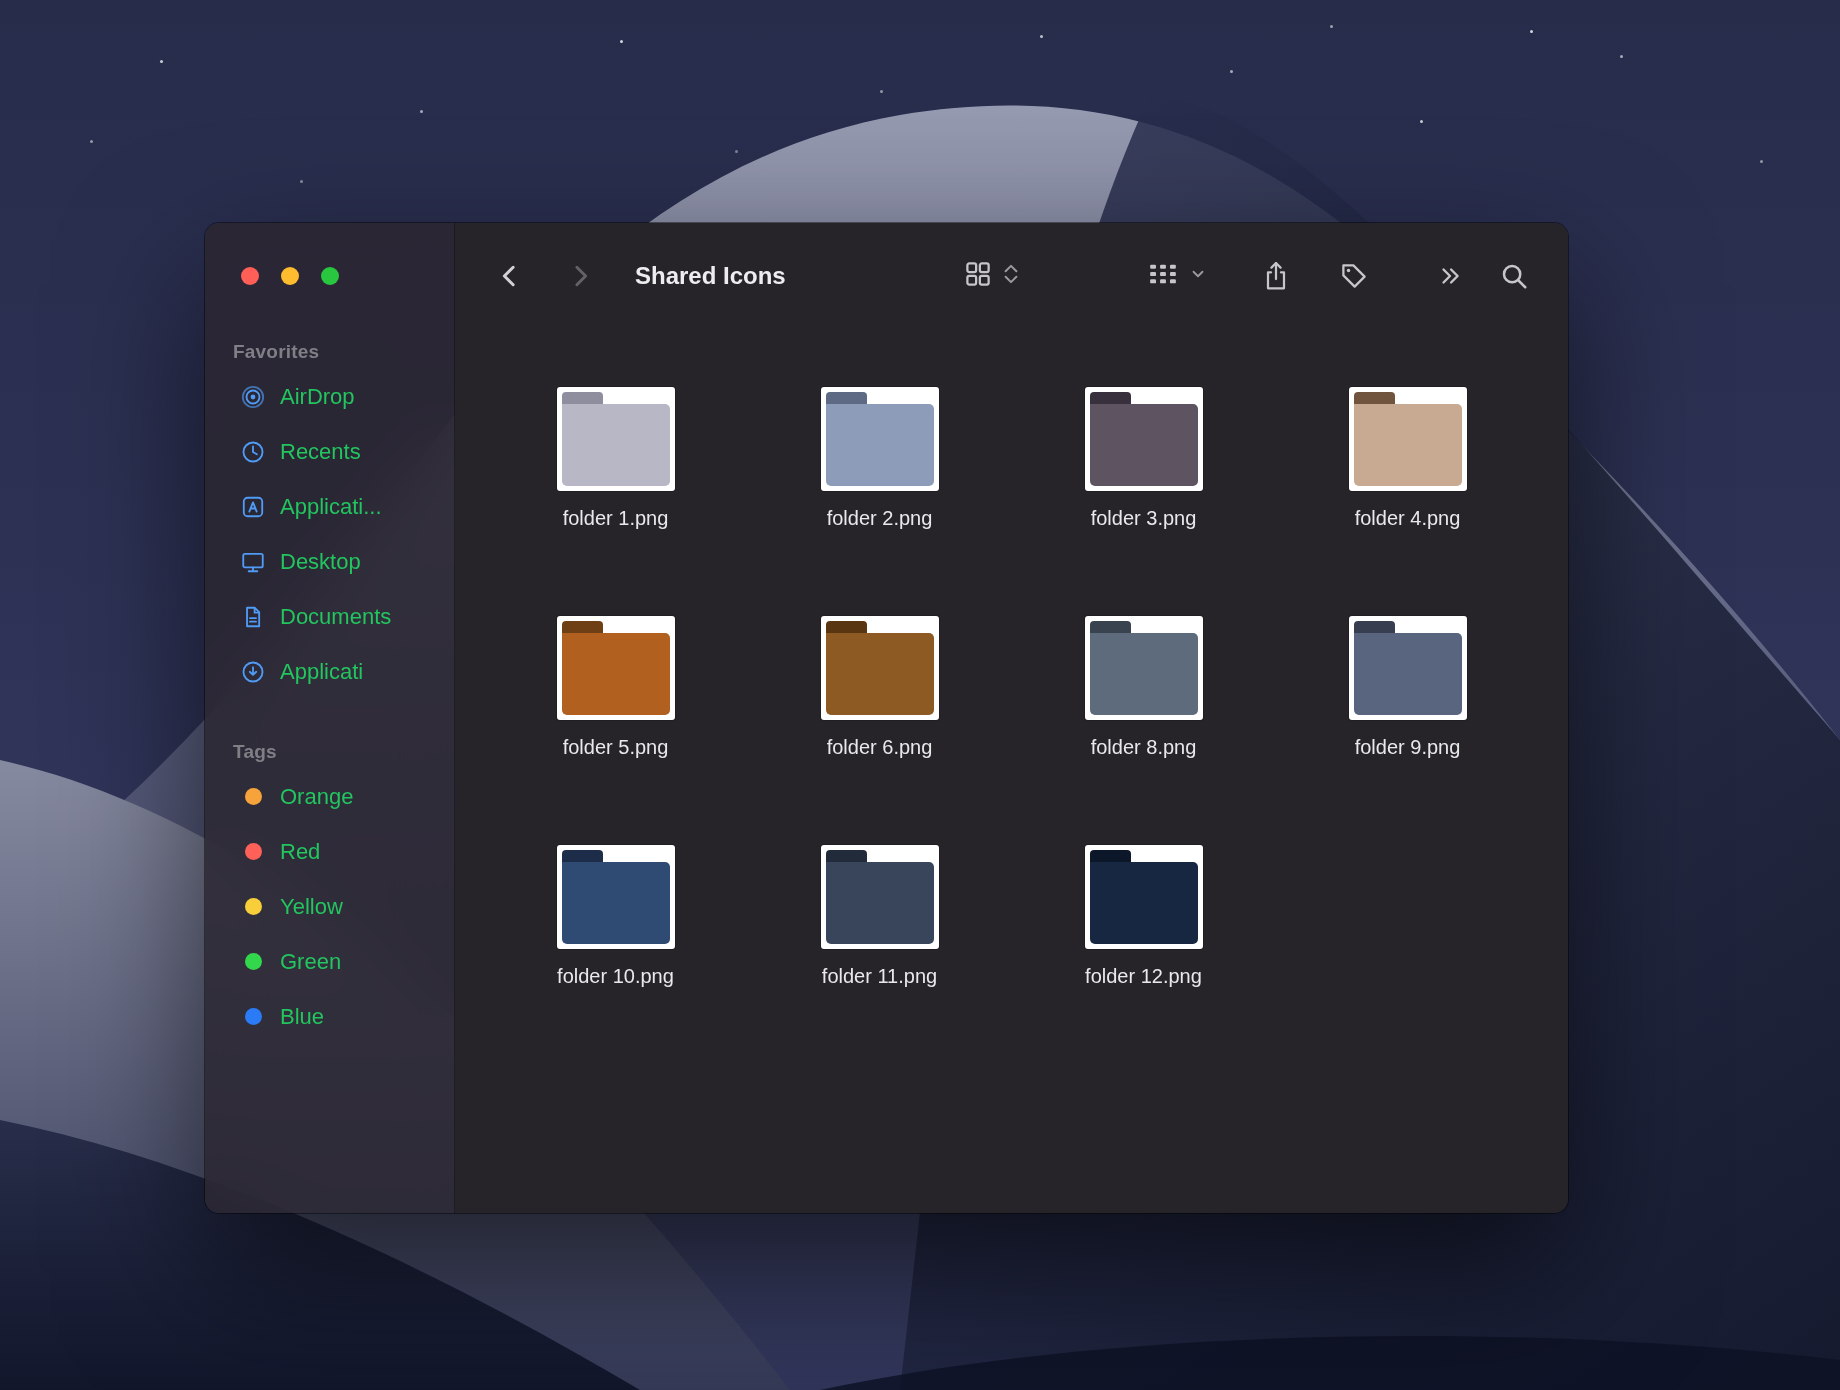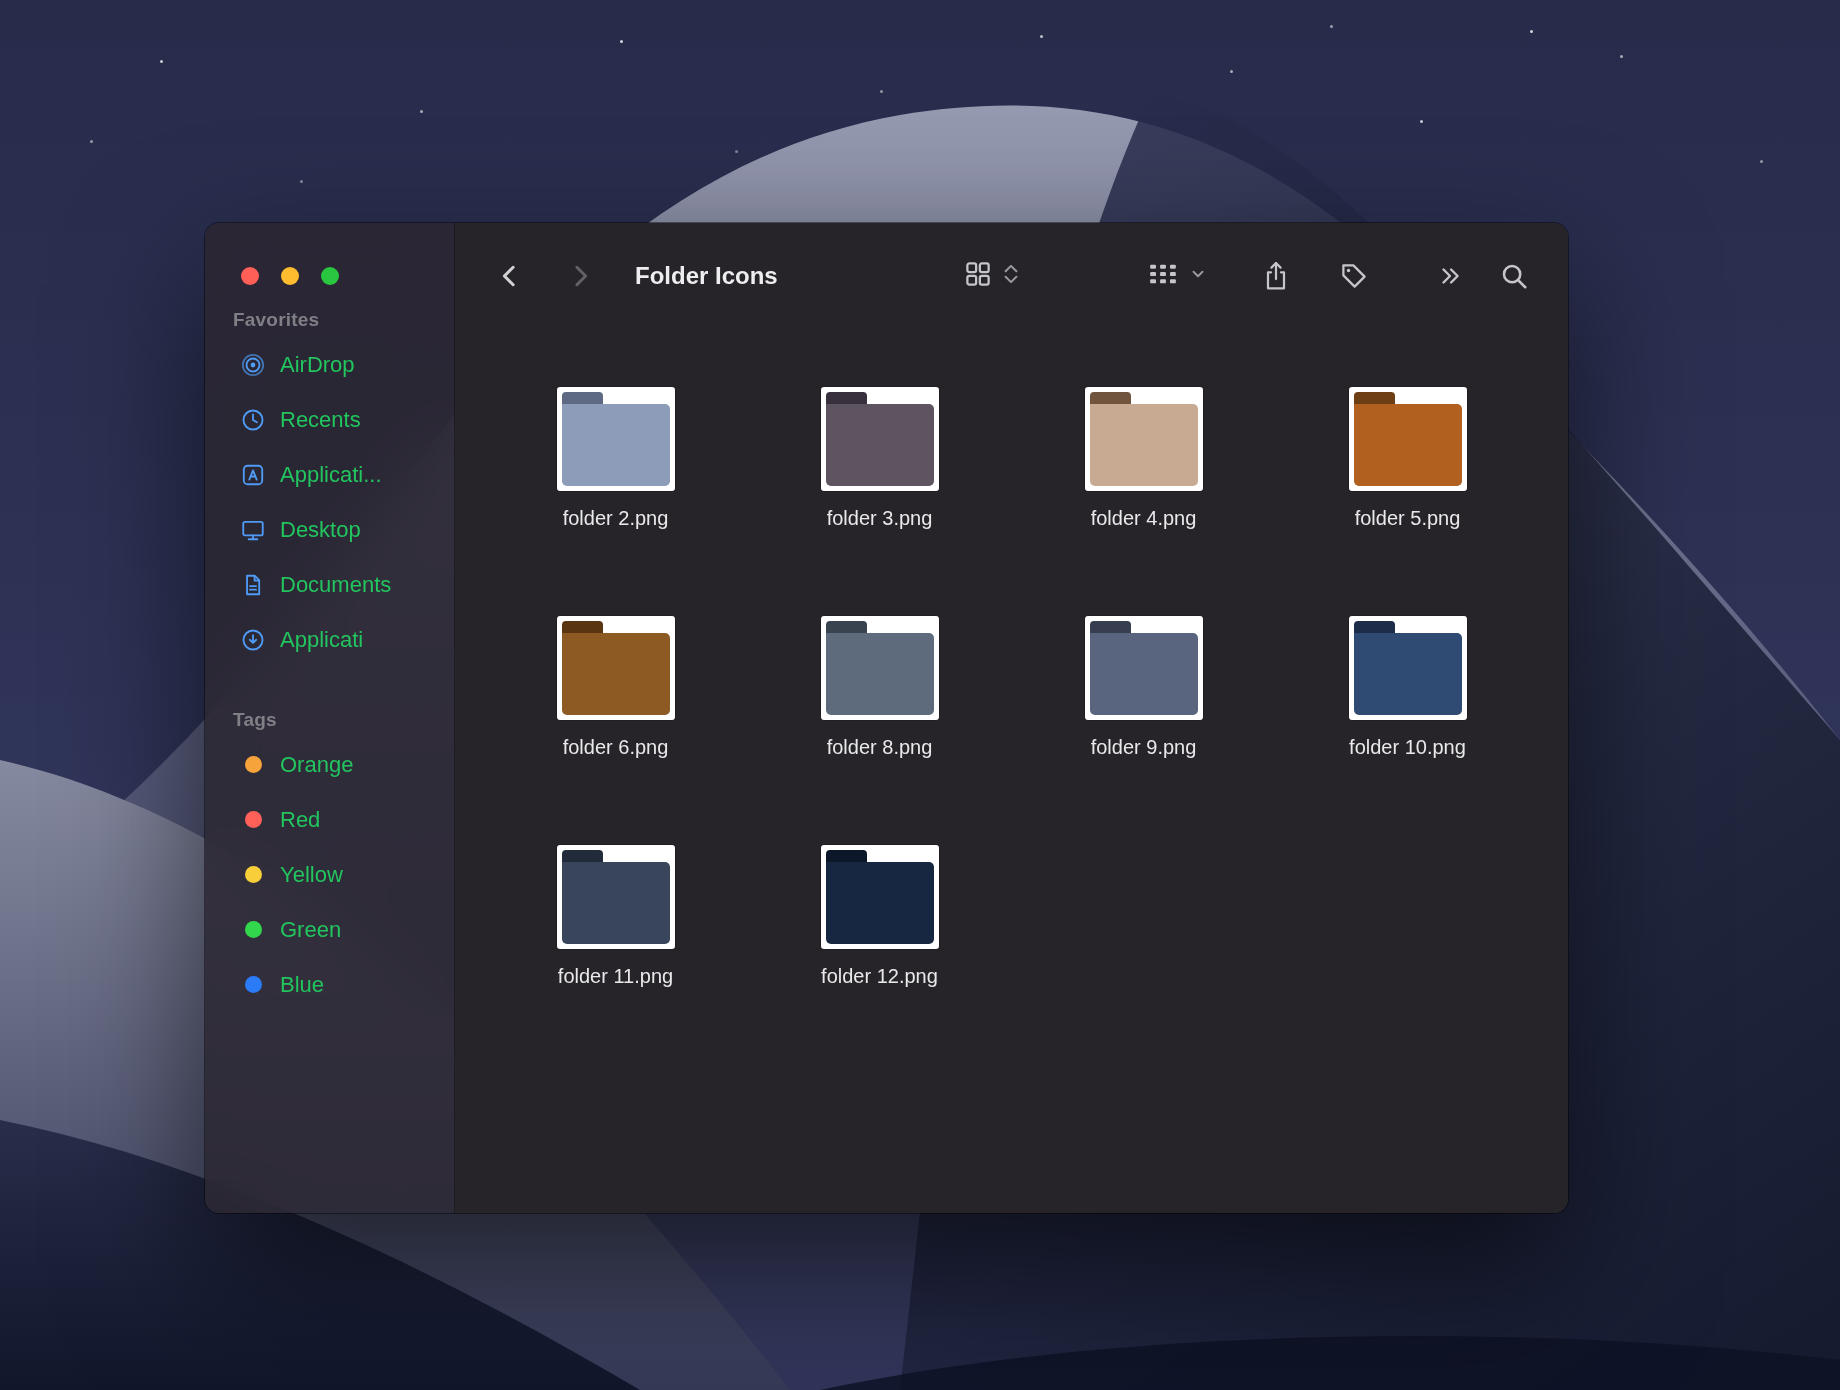--- a/index.html
+++ b/index.html
@@ -35,21 +35,21 @@
   
   .sidebar {
     width:250px; flex-shrink:0; position:relative;
     background:rgba(42,37,49,.88);
     backdrop-filter: blur(28px);
     border-right:1px solid rgba(0,0,0,.35);
   }
   .traffic { position:absolute; top:44px; left:36px; display:flex; gap:22px; }
   .tl { width:18px; height:18px; border-radius:50%; display:block; }
 
-  .nav { padding-top:86px; }
+  .nav { padding-top:118px; }
   .sec { margin-top:0; }
   .sec + .sec { margin-top:30px; }
   .sec.tags { margin-top:42px; }
   .sec-h {
     padding-left:28px; font-size:19px; font-weight:700; color:#807f86;
     letter-spacing:.2px; margin-bottom:6px;
   }
   .item { height:55px; display:flex; align-items:center; padding-left:34px; cursor:default; }
   .icn { width:28px; height:28px; display:flex; align-items:center; justify-content:center; color:#4f9bf5; }
   .icn svg { width:26px; height:26px; }
@@ -250,21 +250,21 @@
       <span class="tb tb-back">
         <svg width="30" height="30" viewBox="0 0 24 24">
             <path d="M14.5 5 7.5 12l7 7" fill="none" stroke="currentColor" stroke-width="2.4" stroke-linecap="round" stroke-linejoin="round"></path>
           </svg>
       </span>
       <span class="tb tb-forward">
         <svg width="30" height="30" viewBox="0 0 24 24">
             <path d="M9.5 5l7 7-7 7" fill="none" stroke="currentColor" stroke-width="2.4" stroke-linecap="round" stroke-linejoin="round"></path>
           </svg>
       </span>
-      <span class="tb tb-title">Folder Icons</span>
+      <span class="tb tb-title">Shared Icons</span>
 
       <span class="tb tb-view">
         <span>
           <svg width="30" height="30" viewBox="0 0 24 24" fill="none" stroke="currentColor" stroke-width="1.8">
             <rect x="3.5" y="3.5" width="7" height="7" rx="1.5"></rect>
               <rect x="13.5" y="3.5" width="7" height="7" rx="1.5"></rect>
             <rect x="3.5" y="13.5" width="7" height="7" rx="1.5"></rect>
               <rect x="13.5" y="13.5" width="7" height="7" rx="1.5"></rect>
           </svg>
         </span>
@@ -320,20 +320,29 @@
       <span class="tb tb-search">
         <svg width="30" height="30" viewBox="0 0 24 24" fill="none" stroke="currentColor" stroke-width="2">
           <circle cx="10.5" cy="10.5" r="6.5"></circle>
             <path d="M15.4 15.4 21 21" stroke-linecap="round"></path>
         </svg>
       </span>
     </div>
 
     <div class="grid">
 
+      <div class="cell">
+        <div class="thumb">
+          <div class="folder">
+            <div class="tab" style="background: rgb(142, 142, 159);"></div>
+            <div class="fbody" style="background: rgb(183, 183, 198);"></div>
+          </div>
+        </div>
+        <div class="fname">folder 1.png</div>
+      </div>
 
       <div class="cell">
         <div class="thumb">
           <div class="folder">
             <div class="tab" style="background: rgb(94, 106, 132);"></div>
             <div class="fbody" style="background: rgb(141, 156, 184);"></div>
           </div>
         </div>
         <div class="fname">folder 2.png</div>
       </div>

